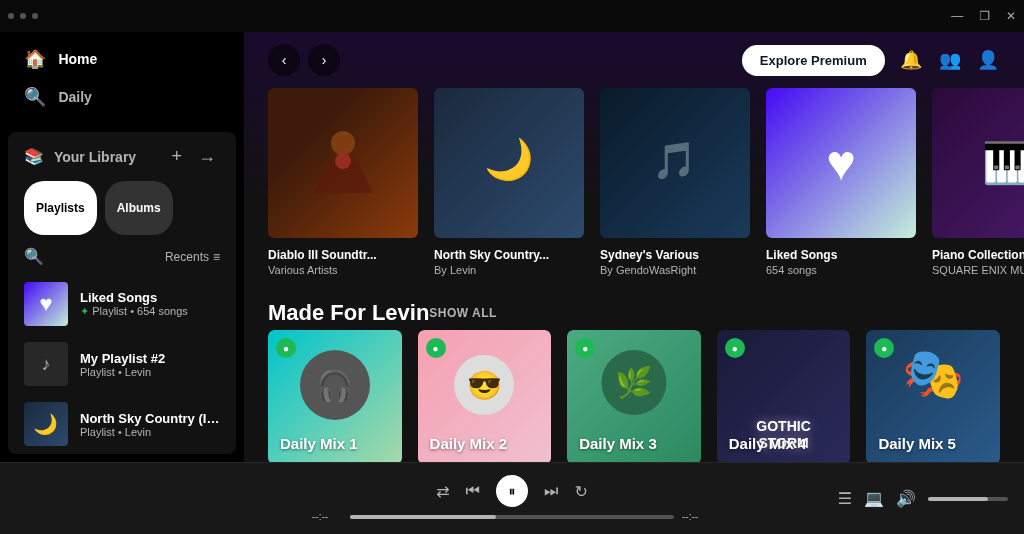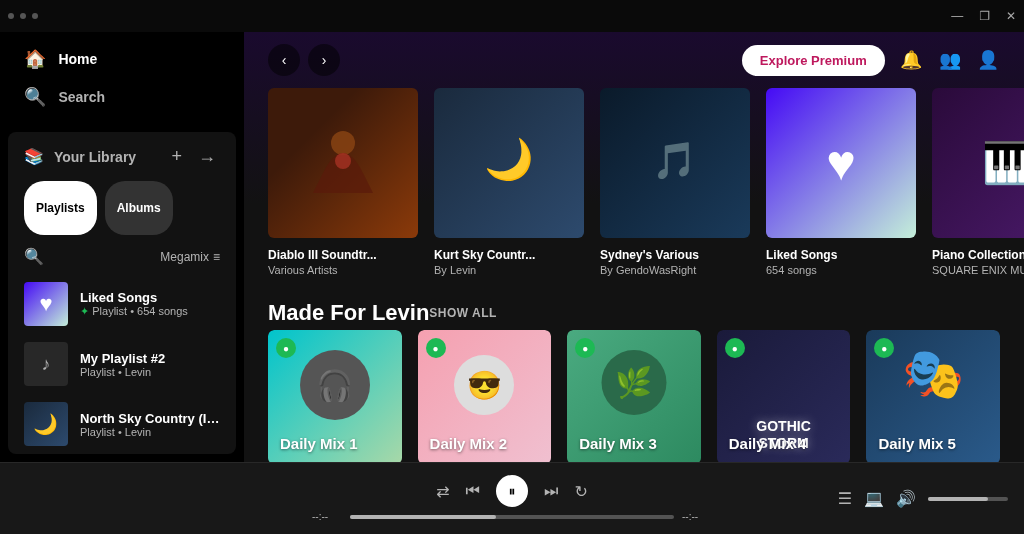--- a/index.html
+++ b/index.html
@@ -250,21 +250,21 @@
       justify-content: center;
       font-size: 14px;
     }
     .top-bar-right {
       display: flex;
       align-items: center;
       gap: 16px;
     }
     .explore-premium-btn {
       background: #fff;
-      color: #be185d;
+      color: #0f172a;
       border: none;
       border-radius: 20px;
       padding: 8px 18px;
       font-size: 13px;
       font-weight: 700;
       cursor: pointer;
     }
     .top-bar-icon {
       color: #b3b3b3;
       font-size: 18px;
@@ -516,21 +516,21 @@
 <div class="main-layout">
 
   <div class="sidebar">
     <div class="sidebar-nav">
       <div class="sidebar-nav-item active">
         <span class="sidebar-nav-icon">🏠</span>
         <span>Home</span>
       </div>
       <div class="sidebar-nav-item">
         <span class="sidebar-nav-icon">🔍</span>
-        <span>Search</span>
+        <span>Daily</span>
       </div>
     </div>
 
     <div class="sidebar-library">
       <div class="library-header">
         <div class="library-title-group">
           <span>📚</span>
           <span class="library-title">Your Library</span>
         </div>
         <div class="library-actions">
@@ -540,21 +540,21 @@
       </div>
 
       <div class="library-filters">
         <button class="filter-pill active">Playlists</button>
         <button class="filter-pill inactive">Albums</button>
       </div>
 
       <div class="library-search-row">
         <span class="library-search-icon">🔍</span>
         <span class="recents-label">
-          <span>Megamix</span>
+          <span>Recents</span>
           <span>≡</span>
         </span>
       </div>
 
       <div class="library-list">
 
         <div class="library-item">
           <div class="library-item-art liked-songs-art">
             <span style="color:#fff; font-size:22px;">♥</span>
           </div>
@@ -620,21 +620,21 @@
         <div class="album-title">Diablo III Soundtr...</div>
         <div class="album-subtitle">Various Artists</div>
       </div>
       <div class="album-card">
         <div class="album-art art-northsky">
           <svg width="80" height="80" viewBox="0 0 80 80">
               <rect x="0" y="0" width="80" height="80" fill="transparent"></rect>
               <text x="40" y="50" text-anchor="middle" font-size="40" fill="#a0c4ff">🌙</text>
             </svg>
         </div>
-        <div class="album-title">Kurt Sky Countr...</div>
+        <div class="album-title">North Sky Country...</div>
         <div class="album-subtitle">By Levin</div>
       </div>
       <div class="album-card">
         <div class="album-art art-sydney">
           <svg width="80" height="80" viewBox="0 0 80 80">
               <text x="40" y="50" text-anchor="middle" font-size="36" fill="#4a9eff">🎵</text>
             </svg>
         </div>
         <div class="album-title">Sydney's Various</div>
         <div class="album-subtitle">By GendoWasRight</div>

